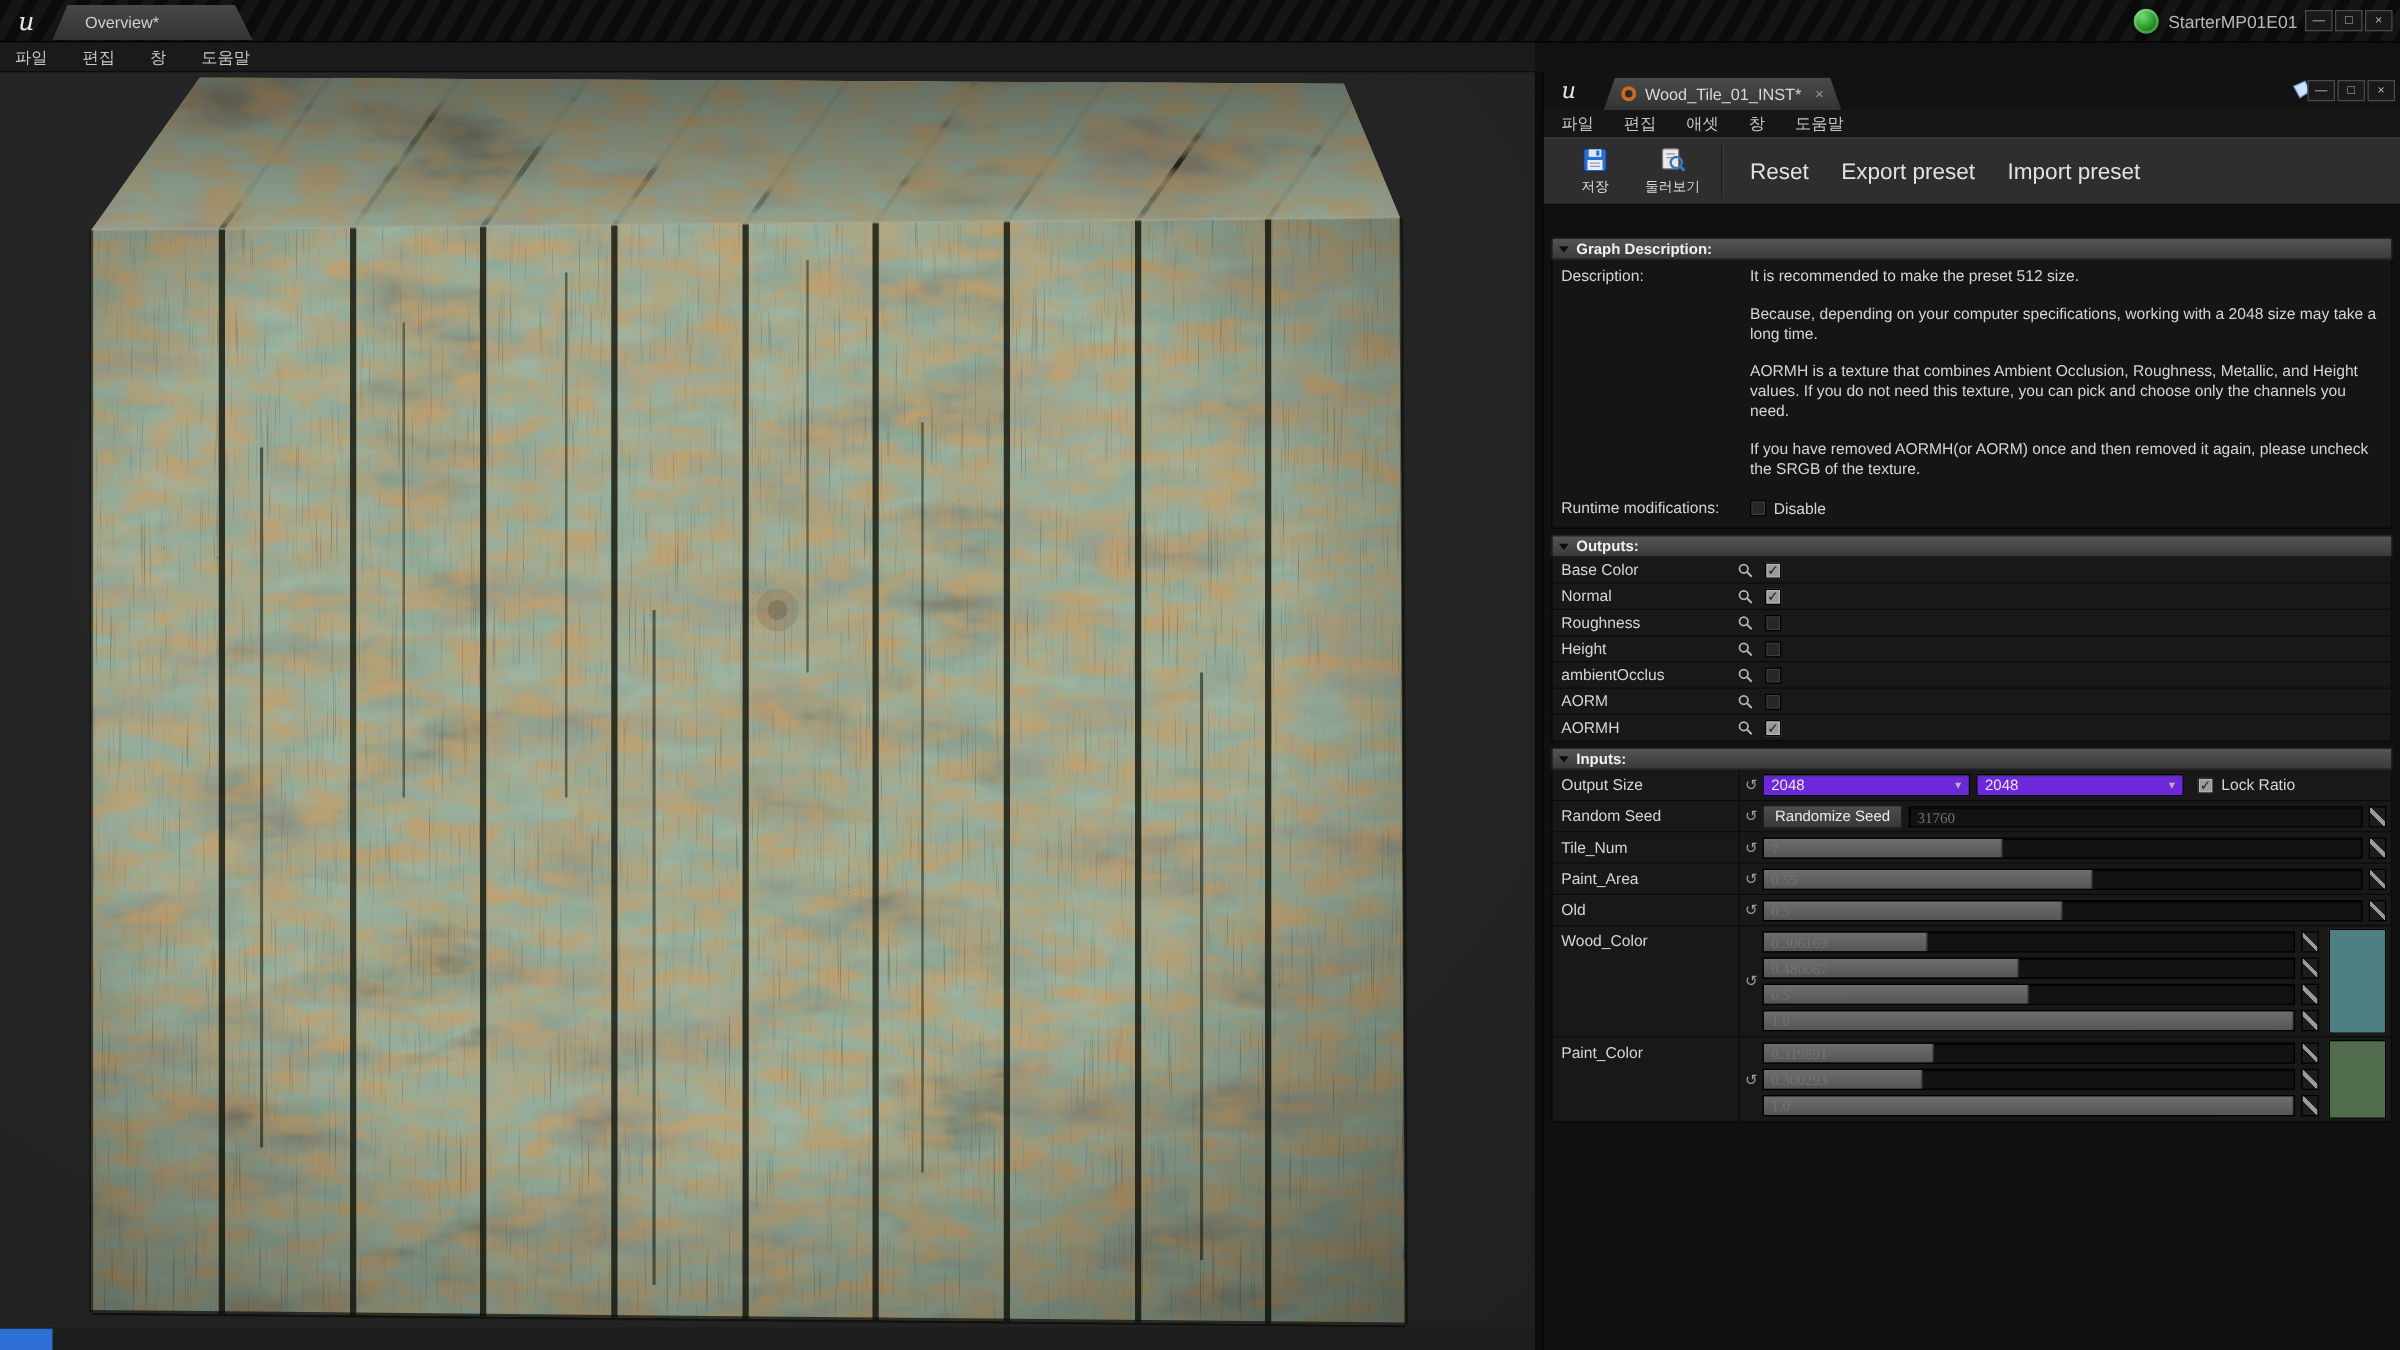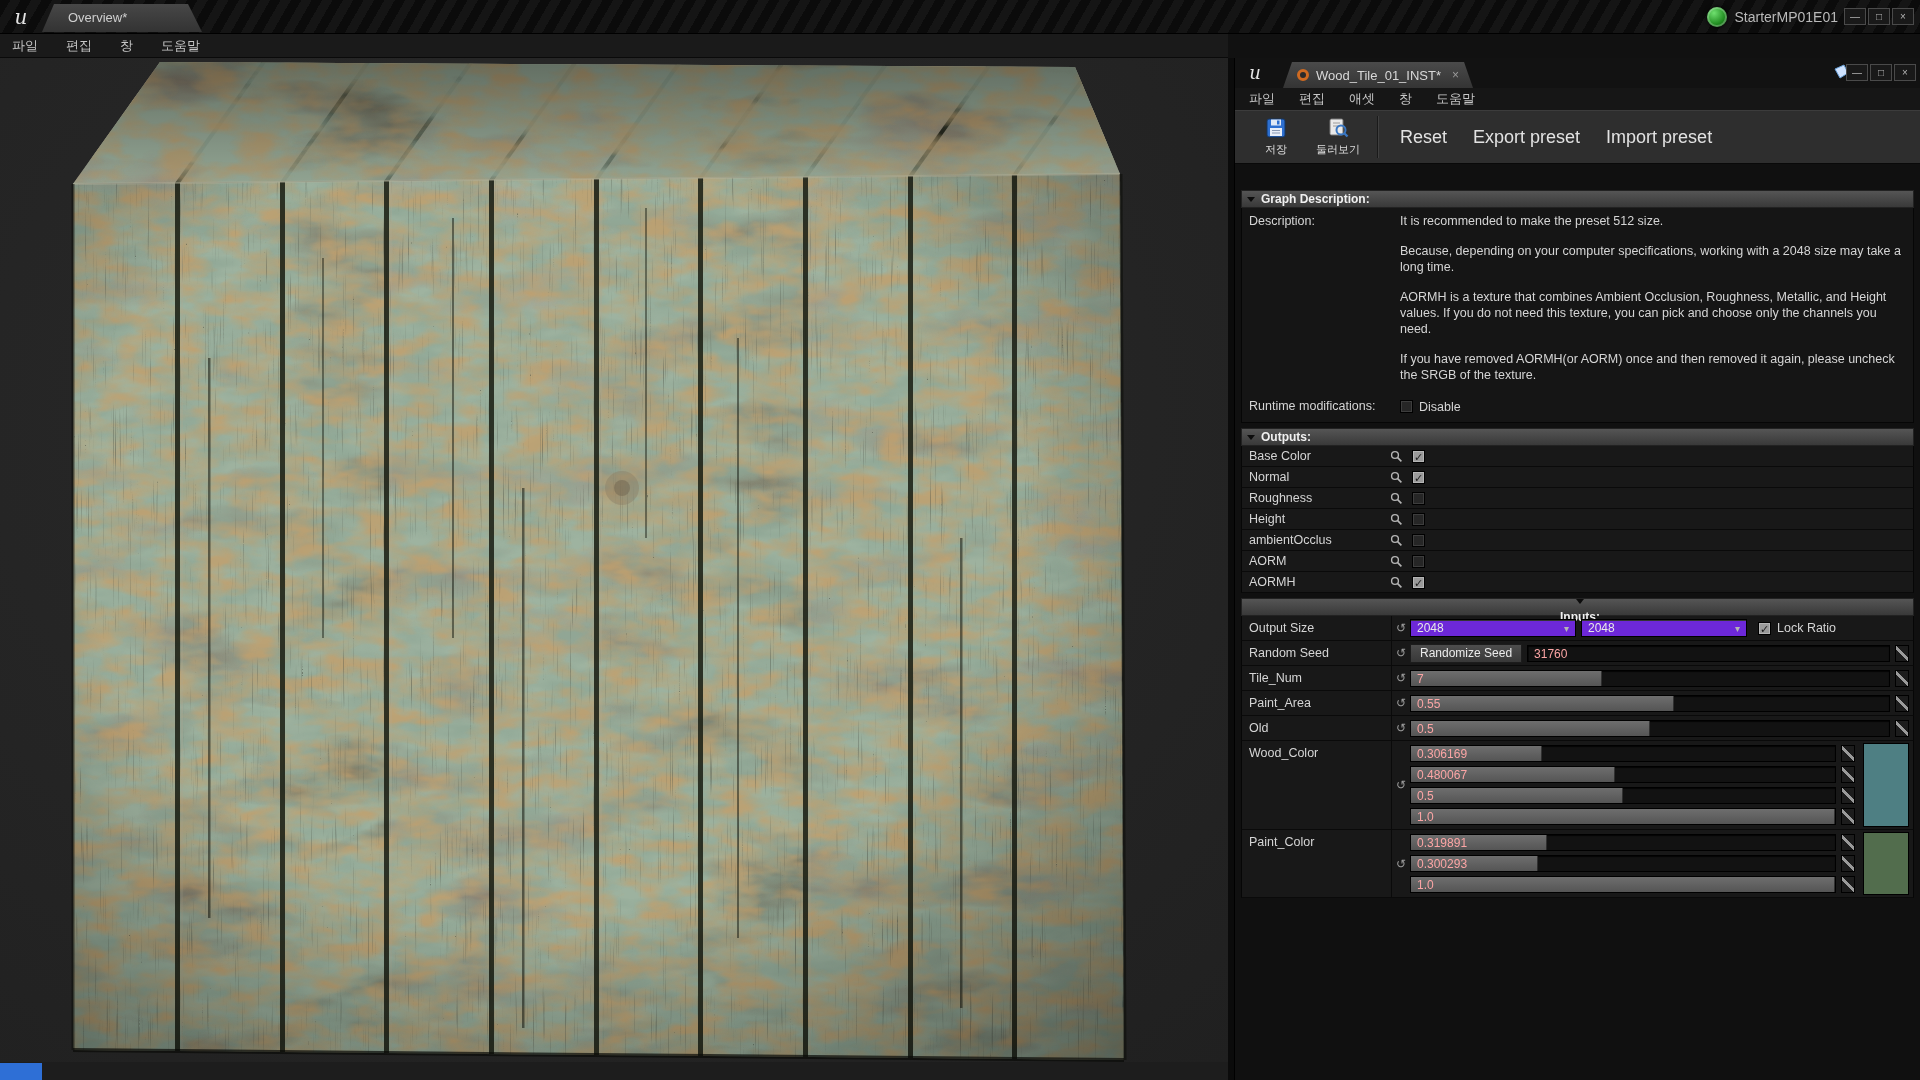--- a/index.html
+++ b/index.html
@@ -105,21 +105,21 @@
   .olabel { width:146px; padding-left:7px; }
   .mag { width:16px; display:flex; justify-content:center; }
   .orow .cb { margin-left:8px; }
   
   .irow { display:flex; align-items:stretch; background:#181818; border-bottom:1px solid #0a0a0a; border-left:1px solid #060606; border-right:1px solid #060606; font-size:12.5px; color:#d5d5d5; }
   .ilab { width:150px; padding:5px 0 0 7px; border-right:1px solid #0a0a0a; flex:none; }
   .irev { width:18px; display:flex; align-items:center; justify-content:center; color:#9b9b9b; font-size:12px; flex:none; }
   .ictl { flex:1; display:flex; align-items:center; padding:2px 4px 2px 0; gap:5px; min-height:24px; }
   .slider { position:relative; flex:1; height:17px; background:#121212; border:1px solid #000; box-shadow:inset 0 1px 1px rgba(0,0,0,.8); overflow:hidden; }
   .fill { position:absolute; left:0; top:0; bottom:0; background:linear-gradient(#6e6e6e,#555); border-right:1px solid rgba(0,0,0,.5); }
-  .sval { position:absolute; left:6px; top:0; line-height:16px; font-size:12px; color:#fca5a5; white-space:nowrap; }
+  .sval { position:absolute; left:6px; top:0; line-height:16px; font-size:12px; color:#737373; white-space:nowrap;font-family:Liberation Serif, serif; }
   .mini {
     width:14px; height:17px; flex:none; border:1px solid #000;
     background:#1c1c1c linear-gradient(45deg, transparent 42%, #9a9a9a 42% 58%, transparent 58%);
   }
   .dd {
     width:166px; height:18px; background:#6d28d9; border:1px solid #000;
     box-shadow:inset 0 1px 0 #343434; display:flex; align-items:center;
     justify-content:space-between; padding:0 6px; color:#e8e8e8; font-size:12px; flex:none;
   }
   .caret { color:#b5b5b5; font-size:10px; }
@@ -458,21 +458,21 @@
           <span class="mag">
               <svg width="13" height="13" viewBox="0 0 13 13">
                 <circle cx="5" cy="5" r="3.4" fill="none" stroke="#b5b5b5" stroke-width="1.4"></circle>
                 <line x1="7.6" y1="7.6" x2="11.4" y2="11.4" stroke="#b5b5b5" stroke-width="1.6"></line>
               </svg>
             </span>
           <span class="cb on">✓</span>
         </div>
       </div>
 
-      <div class="sech" style="margin-top:5px;flex-direction:column;">
+      <div class="sech" style="margin-top:5px;">
         <span class="tri"></span>
         <span>Inputs:</span>
       </div>
       <div>
 
         <div class="irow">
           <span class="ilab">Output Size</span>
           <span class="irev">↺</span>
           <div class="ictl">
             <div class="dd">

